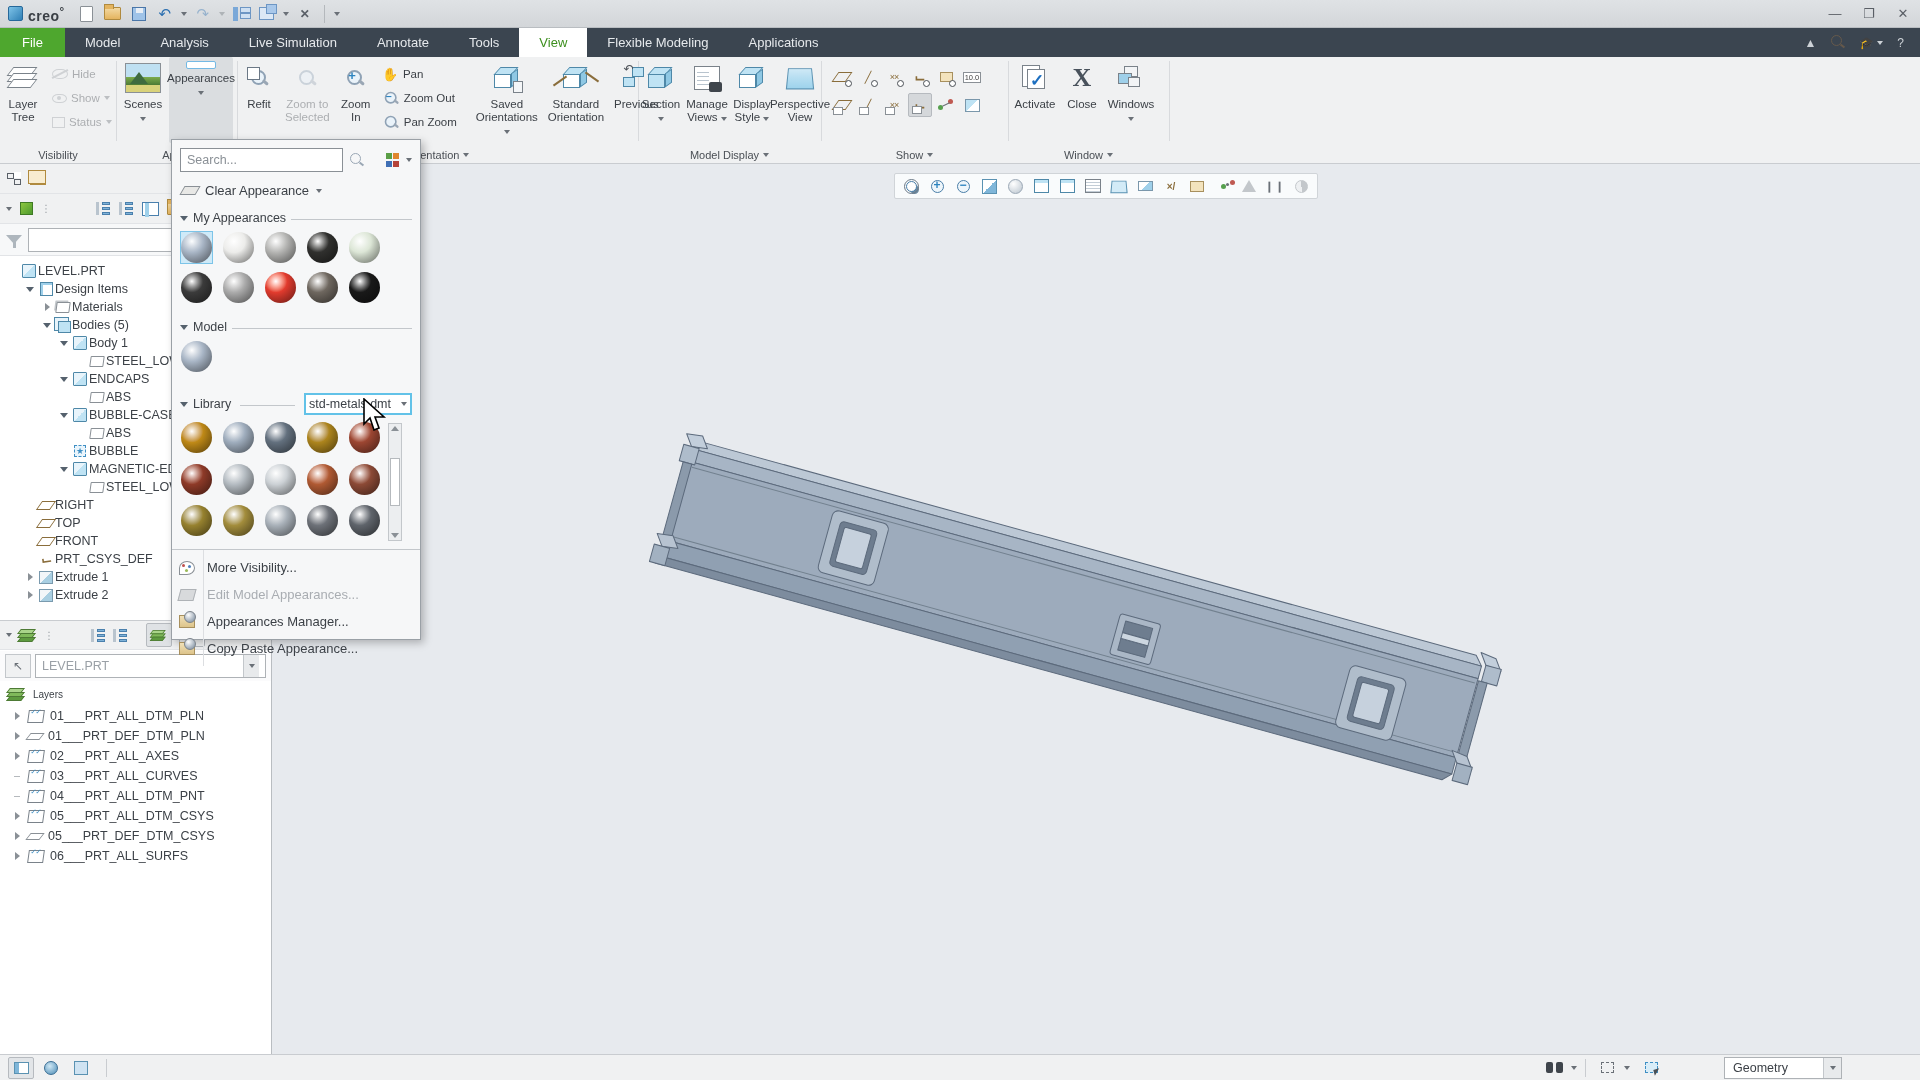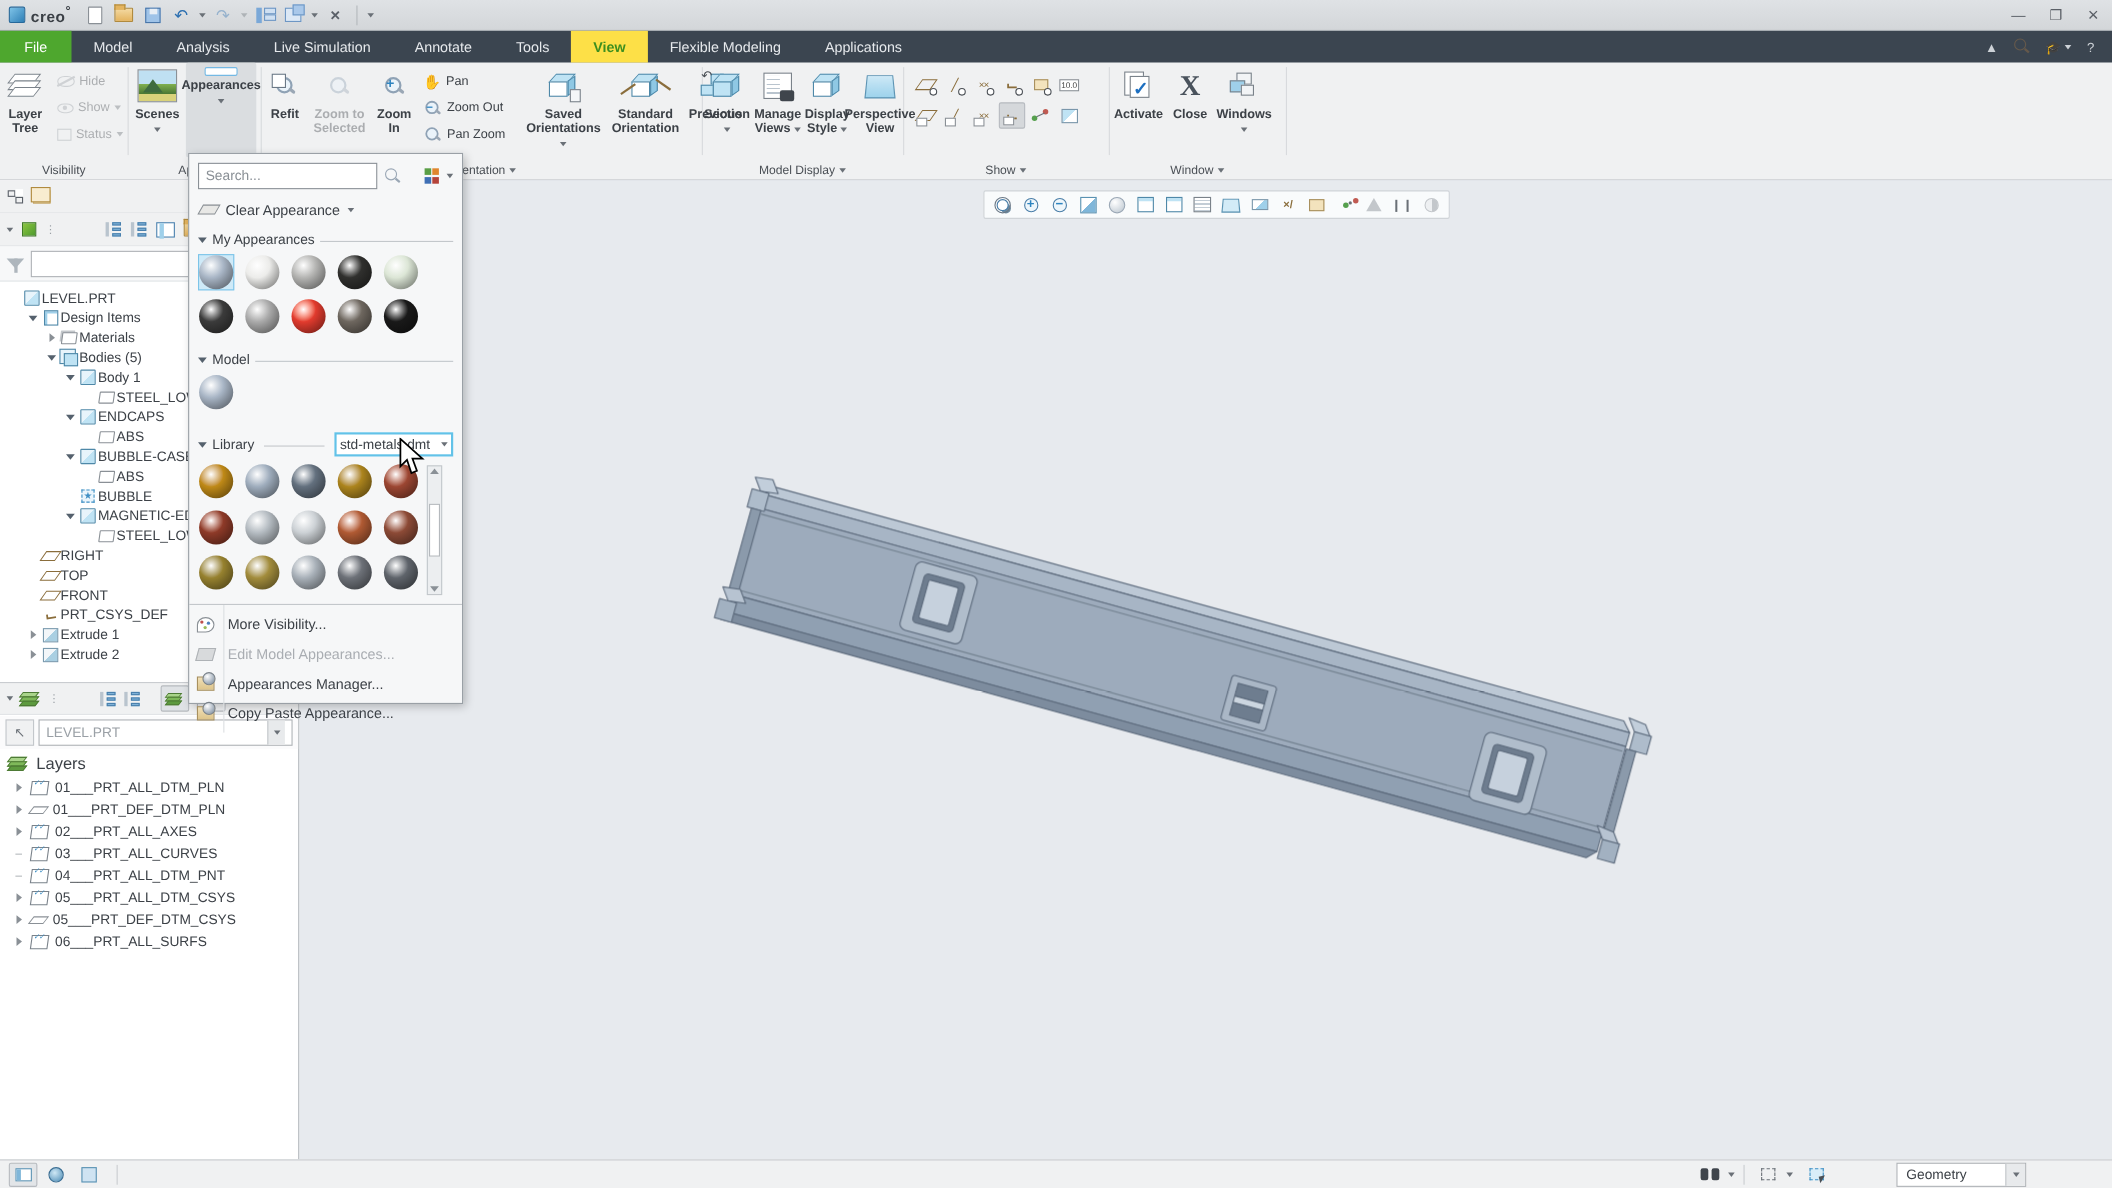--- a/index.html
+++ b/index.html
@@ -44,21 +44,21 @@
   
   .ribbon { position:absolute; left:0; top:57px; width:1920px; height:107px; background:#f0f1f2; border-bottom:1px solid #c9ccd0; }
   .rib-groups { position:absolute; left:0; top:0; right:0; height:88px; display:flex; }
   .rib-sep { width:1px; background:#d8dadd; margin:4px 0; }
   .rgroup { position:relative; height:100%; }
   .rib-labels { position:absolute; left:0; top:89px; right:0; height:17px; display:flex; color:#4a4f55; font-size:11px; }
   .rlabel { display:flex; align-items:center; justify-content:center; gap:4px; }
   .caret-d { width:0; height:0; border-left:3.5px solid transparent; border-right:3.5px solid transparent; border-top:4px solid #6a7077; display:inline-block; }
 
   .bigbtn { display:inline-flex; flex-direction:column; align-items:center; justify-content:flex-start; padding:4px 5px 2px; height:86px; border-radius:2px; text-align:center; font-size:11.5px; line-height:1.15; color:#3c4147; }
-  .bigbtn .blabel { margin-top:3px;font-weight:bold; }
+  .bigbtn .blabel { margin-top:3px; }
   .bigbtn.pressed { background:#dadde0; }
   .smallrow { display:flex; align-items:center; gap:4px; height:24px; padding:0 6px; font-size:11.5px; color:#3c4147; white-space:nowrap; border-radius:2px; }
   .smallcol { display:flex; flex-direction:column; justify-content:flex-start; padding-top:5px; }
 
   
   .ic32 { width:36px; height:34px; position:relative; display:flex; align-items:center; justify-content:center; }
   .layers-stack { position:relative; width:26px; height:22px; }
   .layers-stack i { position:absolute; left:0; width:24px; height:9px; background:#fff; border:1px solid #7a828a; transform:skewX(-38deg); }
   .layers-stack i:nth-child(1){ top:0; } .layers-stack i:nth-child(2){ top:6px; } .layers-stack i:nth-child(3){ top:12px; }
   .eye-slash { position:relative; width:16px; height:10px; border:1.5px solid #9aa0a6; border-radius:50%/60%; }
@@ -168,21 +168,21 @@
   
   .lay-toolrow { position:absolute; left:0; top:456px; width:100%; height:30px; background:#f0f1f2; border-top:1px solid #c9ccd0; border-bottom:1px solid #e2e4e7; display:flex; align-items:center; gap:7px; padding:0 6px; }
   .toggle-btn { width:26px; height:24px; border:1px solid #b6babf; background:#dfe2e5; display:flex; align-items:center; justify-content:center; border-radius:2px; }
   .layers3 { position:relative; width:18px; height:13px; }
   .layers3 i { position:absolute; left:0; width:15px; height:5px; transform:skewX(-38deg); border:1px solid #4d7a35; background:#7fb95a; }
   .layers3 i:nth-child(1){top:0;background:#a9d48a;} .layers3 i:nth-child(2){top:4px;} .layers3 i:nth-child(3){top:8px;background:#5d9a3f;}
   .lay-combo-row { position:absolute; left:0; top:487px; width:100%; height:30px; display:flex; align-items:center; gap:4px; padding:0 5px; background:#fbfbfc; }
   .arrow-btn { width:26px; height:24px; border:1px solid #c3c7cb; background:#f0f1f2; display:flex; align-items:center; justify-content:center; color:#6a7077; }
   .lay-combo { flex:1; height:24px; border:1px solid #aeb2b6; background:#fff; display:flex; align-items:center; padding:0 6px; color:#9aa0a6; font-size:12.5px; }
   .lay-combo .cbtn { margin-left:auto; width:16px; height:22px; background:#e8eaec; border-left:1px solid #c3c7cb; display:flex; align-items:center; justify-content:center; }
-  .layroot { position:absolute; left:0; top:520px; display:flex; align-items:center; gap:7px; padding-left:8px; height:20px; font-size:15px; color:#3c4147; }
+  .layroot { position:absolute; left:0; top:520px; display:flex; align-items:center; gap:7px; padding-left:8px; height:20px; font-size:10px; color:#3c4147; }
   .laylist { position:absolute; left:0; top:542px; width:100%; font-size:12.5px; color:#3c4147; }
   .layitem { display:flex; align-items:center; height:20px; padding-left:12px; gap:6px; white-space:nowrap; }
   .lexp { width:10px; display:flex; justify-content:center; }
 
   
   .viewport { position:absolute; left:273px; top:164px; right:0; bottom:26px; background:#e7eaee; overflow:hidden; }
   .vp-toolbar { position:absolute; left:621px; top:9px; height:26px; display:flex; align-items:center; gap:2px; background:rgba(251,252,253,.92); border:1px solid #d0d4d8; border-radius:2px; padding:1px 4px; }
   .vpbtn { width:24px; height:22px; display:flex; align-items:center; justify-content:center; border-radius:2px; position:relative; }
 
   
@@ -1145,21 +1145,21 @@
         </span>
     </div>
     <span style="width:70px;"></span>
   </div>
 
 </div>
 
 <style>
   
   .tab[data-kind="file"] { background:#4ea72e; color:#fff; padding:0 22px; }
-  .tab[data-kind="active"] { background:#fde047; color:#3d8f1f;font-weight:bold; }
+  .tab[data-kind="active"] { background:#ffffff; color:#3d8f1f; }
   .texp[data-exp="open"] .expglyph { width:0;height:0;border-left:4px solid transparent;border-right:4px solid transparent;border-top:5px solid #55616d; display:block; }
   .texp[data-exp="closed"] .expglyph { width:0;height:0;border-top:4px solid transparent;border-bottom:4px solid transparent;border-left:5px solid #8a9096; display:block; }
   .lexp[data-exp="closed"] .expglyph { width:0;height:0;border-top:4px solid transparent;border-bottom:4px solid transparent;border-left:5px solid #8a9096; display:block; }
   .lexp[data-exp="none"] .expglyph { width:6px; height:0; border-top:1px solid #b5b9bd; display:block; }
   .ticon[data-icon="cube"]:before { content:""; display:block; width:12px;height:12px;background:linear-gradient(135deg,#e8f4fb 50%,#bfe3f4 50%);border:1px solid #4e88a8;border-radius:1px; }
   .ticon[data-icon="items"]:before { content:""; display:block; width:11px;height:12px;background:#fff;border:1px solid #4e88a8;box-shadow:inset 2px 2px 0 #9fd0ea; }
   .ticon[data-icon="materials"]:before { content:""; display:block; width:12px;height:9px;border:1.2px solid #8a9096;border-radius:1px;background:#fff;transform:skewX(-8deg); box-shadow:-2px -2px 0 -0.5px #c3c7cb; }
   .ticon[data-icon="bodies"]:before { content:""; display:block; width:11px;height:10px;background:#bfe3f4;border:1px solid #4e88a8;box-shadow:-3px -3px 0 #e8f4fb, -3px -3px 0 1px #4e88a8; margin-left:3px; margin-top:3px; }
   .ticon[data-icon="material"]:before { content:""; display:block; width:12px;height:9px;border:1.2px solid #8a9096;border-radius:1px;background:#fff;transform:skewX(-8deg); }
   .ticon[data-icon="quilt"]:before { content:"★"; display:block; font-size:9px; color:#3f8fc4; text-shadow:0 0 1px #fff; border:1.2px dashed #3f8fc4; background:#eaf5fc; width:10px; height:10px; line-height:10px; text-align:center; }

